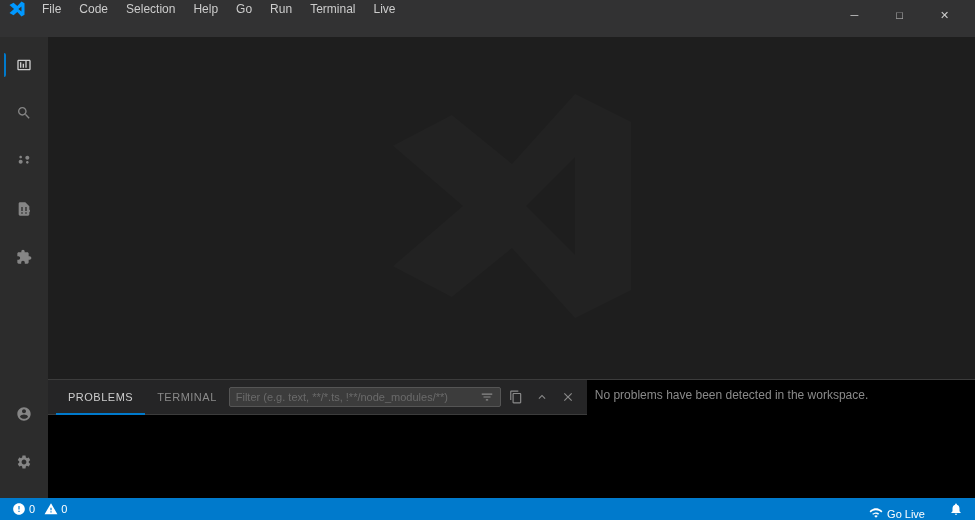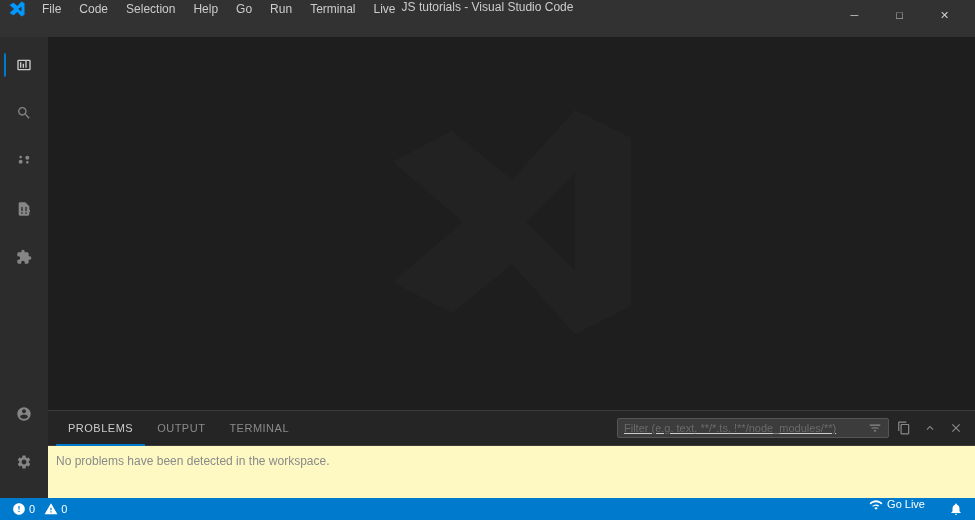--- a/index.html
+++ b/index.html
@@ -142,25 +142,25 @@
     .vscode-watermark {
       opacity: 0.07;
     }
     .vscode-watermark svg {
       width: 280px;
       height: 280px;
     }
 
     
     .panel {
-      height: 88px;
-      background: #fef9c3;
+      height: 119px;
+      background: #000000;
       border-top: 1px solid #3c3c3c;
       display: flex;
-      flex-direction: column;
+      flex-direction: row;
       flex-shrink: 0;
     }
     .panel-tabs {
       display: flex;
       align-items: center;
       height: 35px;
       background: #252526;
       border-bottom: 1px solid #3c3c3c;
       padding: 0 8px;
     }
@@ -179,21 +179,20 @@
     }
     .panel-tab.active {
       color: #cccccc;
       border-bottom: 2px solid #007acc;
     }
     .panel-actions {
       margin-left: auto;
       display: flex;
       align-items: center;
       gap: 4px;
-      text-decoration: underline;
     }
     .panel-filter {
       display: flex;
       align-items: center;
       background: #3c3c3c;
       border: 1px solid #555;
       border-radius: 2px;
       padding: 2px 6px;
       gap: 4px;
     }
@@ -244,21 +243,21 @@
     .status-item {
       display: flex;
       align-items: center;
       gap: 3px;
       cursor: pointer;
       padding: 0 4px;
       height: 22px;
     }
     .go-live {
       display: flex;
-      align-items: flex-start;
+      align-items: flex-end;
       gap: 4px;
       padding: 0 8px;
       height: 22px;
       cursor: pointer;
     }
 
     
     .icon-svg {
       width: 16px;
       height: 16px;
@@ -282,21 +281,20 @@
       <span class="menu-item">File</span>
       <span class="menu-item">Code</span>
       <span class="menu-item">Selection</span>
       <span class="menu-item">Help</span>
       <span class="menu-item">Go</span>
       <span class="menu-item">Run</span>
       <span class="menu-item">Terminal</span>
       <span class="menu-item">Live</span>
     </div>
   </div>
-  <div class="titlebar-center">JS tutorials - Visual Studio Code</div>
   <div class="titlebar-right">
     <div class="title-btn">─</div>
     <div class="title-btn">□</div>
     <div class="title-btn close">✕</div>
   </div>
 </div>
 
 <div class="main-layout">
 
   <div class="activity-bar">
@@ -350,21 +348,20 @@
           <g fill="#555">
             <path d="M145 20L100 70 57 35 15 57 65 100 15 143 57 165 100 130 145 180 185 160V40L145 20zm0 115L110 100l35-35v70z"></path>
           </g>
         </svg>
       </div>
     </div>
 
     <div class="panel">
       <div class="panel-tabs">
         <div class="panel-tab active">PROBLEMS</div>
-        <div class="panel-tab">OUTPUT</div>
         <div class="panel-tab">TERMINAL</div>
         <div class="panel-actions">
           <div class="panel-filter">
             <input type="text" placeholder="Filter (e.g. text, **/*.ts, !**/node_modules/**)" style="">
             <svg class="icon-svg-sm" viewBox="0 0 24 24" style="color:#8a8a8a;fill:currentColor">
               <path d="M10 18h4v-2h-4v2zM3 6v2h18V6H3zm3 7h12v-2H6v2z"></path>
             </svg>
           </div>
           <div class="panel-action-btn">
             <svg class="icon-svg-sm" viewBox="0 0 24 24" style="fill:#8a8a8a">

